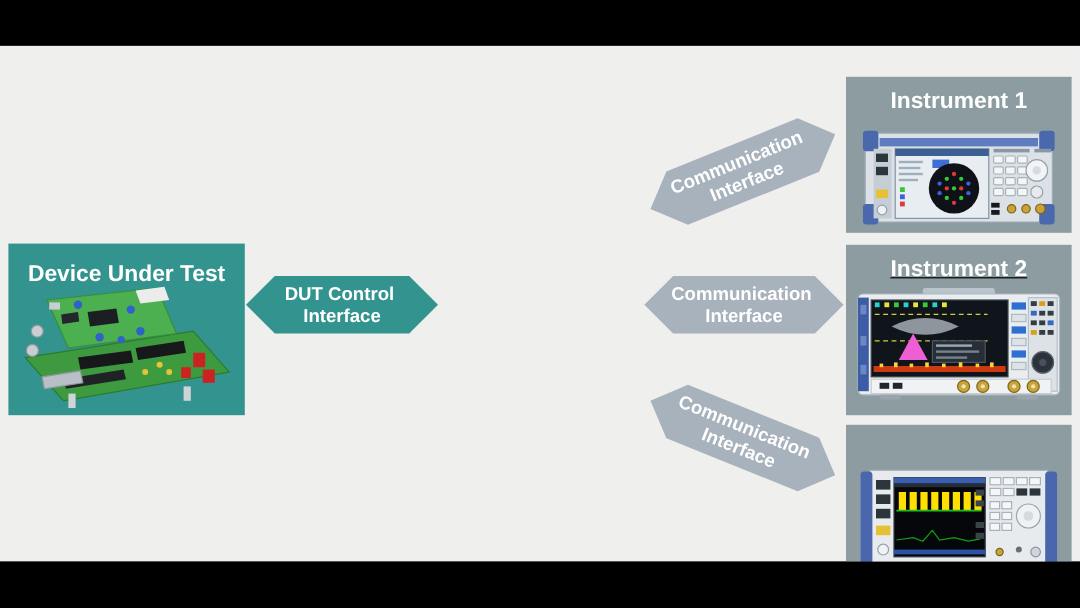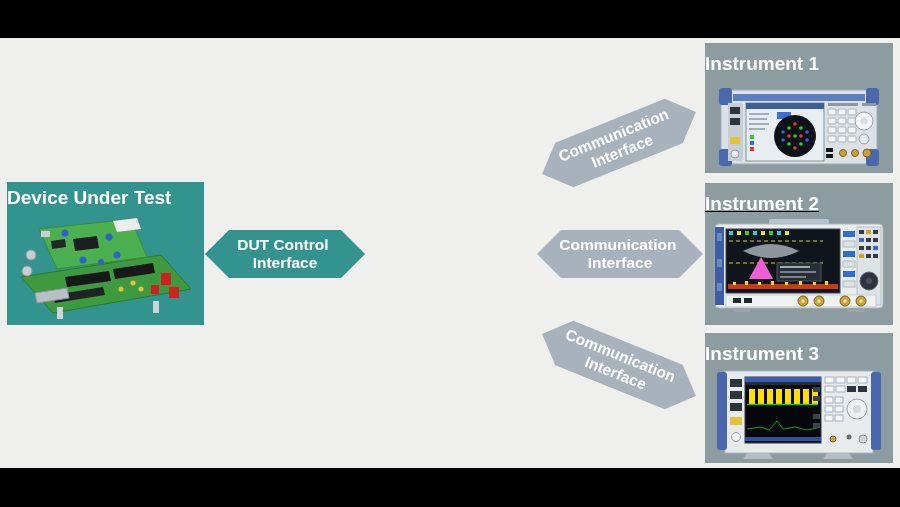--- a/index.html
+++ b/index.html
@@ -2,27 +2,27 @@
 <html><head>
 <meta charset="utf-8">
 <style>
   html,body{margin:0;padding:0;background:#000;}
   .stage{position:relative;width:900px;height:507px;background:#000;overflow:hidden;
          font-family:"Liberation Sans","DejaVu Sans",sans-serif;}
   .letterbox{position:absolute;left:0;width:900px;background:#000;}
   .lb-top{top:0;height:38px;}
   .lb-bottom{top:468px;height:39px;}
   .content{position:absolute;left:0;top:38px;width:900px;height:430px;background:#EFEFED;}
-  .box{position:absolute;box-sizing:border-box;}
+  .box{position:absolute;box-sizing:border-box;text-align:center;margin-top:21px;}
   .box .lbl{color:#fff;font-weight:bold;font-size:19px;letter-spacing:0px;}
   .teal-box{background:#33948F;}
   .orange-box{background:#F59A00;}
   .inst-box{background:#8C9CA0;}
   .dut-box{left:7px;top:144px;width:197px;height:143px;}
-  .dut-box .lbl{padding-top:5px;}
+  .dut-box .lbl{padding-top:15px;}
   .ctrl-box{left:366px;top:143px;width:167px;height:143px;}
   .inst1{left:705px;top:5px;width:188px;height:130px;}
   .inst2{left:705px;top:145px;width:188px;height:142px;text-decoration:underline;}
   .inst3{left:705px;top:295px;width:188px;height:130px;}
   .inst-box .lbl{padding-top:10px;}
   .icon-svg{position:absolute;}
   .arrows{position:absolute;left:0;top:0;width:900px;height:430px;}
   .arrow-text{fill:#fff;font-weight:bold;font-size:15.5px;text-anchor:middle;
               font-family:"Liberation Sans","DejaVu Sans",sans-serif;}
 </style>
@@ -193,21 +193,20 @@
         <circle cx="132" cy="82" r="5" fill="#C9A23A" stroke="#7C6418"></circle>
           <circle cx="132" cy="82" r="1.8" fill="#F2E3AE"></circle>
         <circle cx="148" cy="82" r="5" fill="#C9A23A" stroke="#7C6418"></circle>
           <circle cx="148" cy="82" r="1.8" fill="#F2E3AE"></circle>
         <rect x="20" y="89" width="18" height="4" rx="2" fill="#9AA4AC"></rect>
         <rect x="134" y="89" width="18" height="4" rx="2" fill="#9AA4AC"></rect>
       </svg>
     </div>
 
     <div class="box inst-box inst3">
-      <div class="lbl">Instrument 3</div>
       <svg class="icon-svg" style="left:12px;top:36px;" width="164" height="92" viewBox="0 0 164 92">
         <rect x="8" y="2" width="148" height="82" fill="#E7EBEE" stroke="#AAB4BC"></rect>
         <rect x="0" y="3" width="10" height="78" rx="3" fill="#4A66AD"></rect>
         <rect x="154" y="3" width="10" height="78" rx="3" fill="#4A66AD"></rect>
         <rect x="13" y="10" width="12" height="8" fill="#2C343C"></rect>
         <rect x="13" y="22" width="12" height="8" fill="#2C343C"></rect>
         <rect x="13" y="34" width="12" height="8" fill="#2C343C"></rect>
         <rect x="13" y="48" width="12" height="8" fill="#E5C235"></rect>
         <circle cx="19" cy="68" r="4.5" fill="#F0F2F4" stroke="#96A2AE"></circle>
         <rect x="28" y="8" width="76" height="66" fill="#05070A" stroke="#343C44"></rect>

